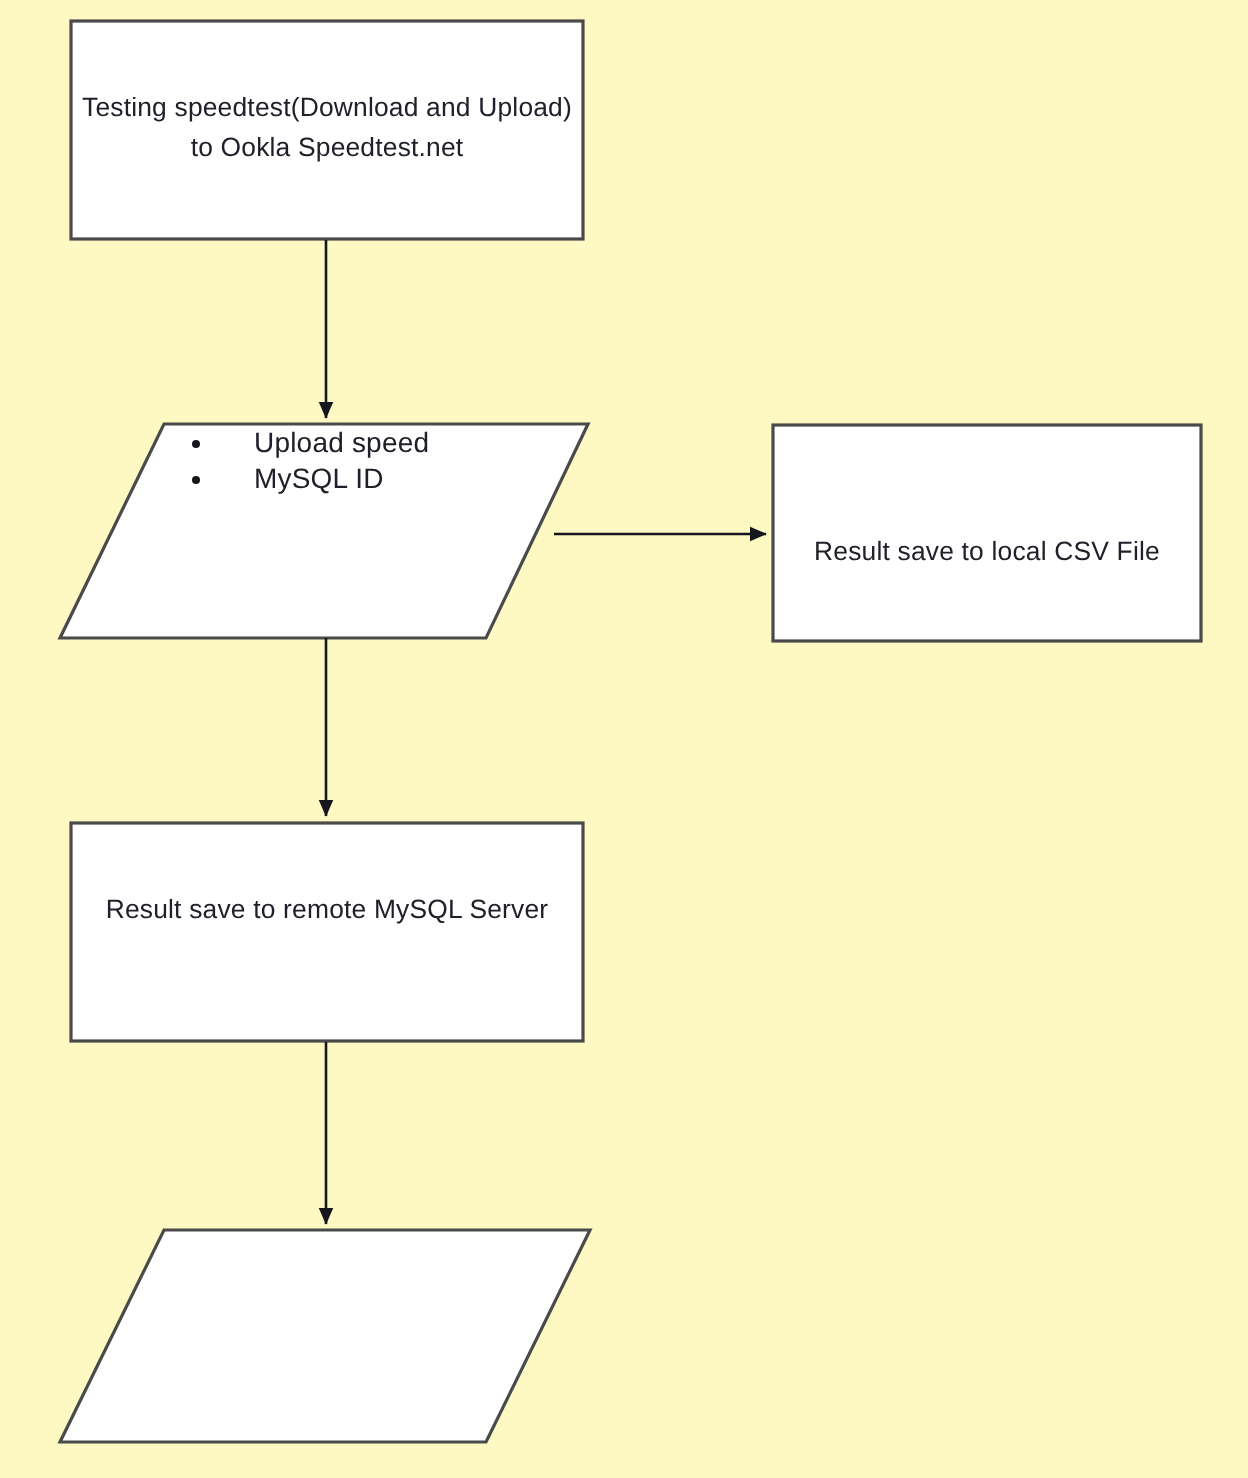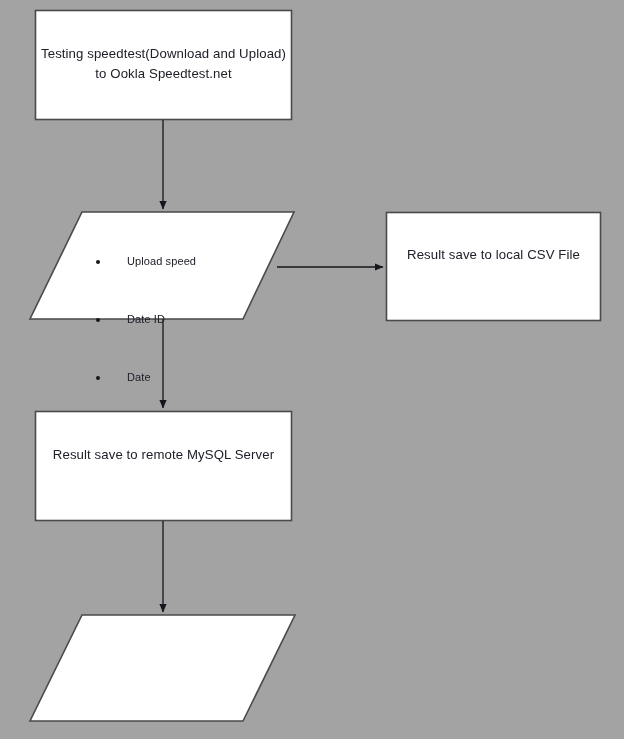--- a/index.html
+++ b/index.html
@@ -9,21 +9,21 @@
     background: #ffffff;
   }
   body {
     font-family: "Liberation Sans", sans-serif;
     -webkit-font-smoothing: antialiased;
   }
   #canvas {
     position: relative;
     width: 624px;
     height: 739px;
-    background: #a3a3a3;
+    background: #fef9c3;
     overflow: hidden;
   }
   .svg-layer {
     position: absolute;
     left: 0;
     top: 0;
     width: 624px;
     height: 739px;
   }
   .node-text {
@@ -38,21 +38,21 @@
   }
   
   #text-testing {
     left: 40px;
     top: 44px;
     width: 247px;
   }
   
   #text-csv {
     left: 391px;
-    top: 245px;
+    top: 266px;
     width: 205px;
   }
   
   #text-mysql {
     left: 40px;
     top: 445px;
     width: 247px;
   }
   
   #text-grafana {
@@ -67,26 +67,25 @@
     top: 213px;
     width: 200px;
     margin: 0;
     padding: 0;
     list-style: none;
   }
   #data-list li {
     position: relative;
     height: 17.8px;
     line-height: 17.8px;
-    font-size: 11px;
+    font-size: 14px;
     color: #20202a;
     padding-left: 41px;
     letter-spacing: 0.1px;
     white-space: nowrap;
-    margin-top: 40px;
   }
   #data-list li .bullet {
     position: absolute;
     left: 10px;
     top: 7px;
     width: 4px;
     height: 4px;
     border-radius: 50%;
     background: #16161d;
   }
@@ -124,25 +123,21 @@
 
   <div id="text-testing" class="node-text">Testing speedtest(Download and Upload) to Ookla Speedtest.net</div>
 
   <ul id="data-list">
     <li>
       <span class="bullet"></span>
       <span>Upload speed</span>
     </li>
     <li>
       <span class="bullet"></span>
-      <span>Date ID</span>
-    </li>
-    <li>
-      <span class="bullet"></span>
-      <span>Date</span>
+      <span>MySQL ID</span>
     </li>
   </ul>
 
   <div id="text-csv" class="node-text">Result save to local CSV File</div>
 
   <div id="text-mysql" class="node-text">Result save to remote MySQL Server</div>
 
 
 </div>
 

